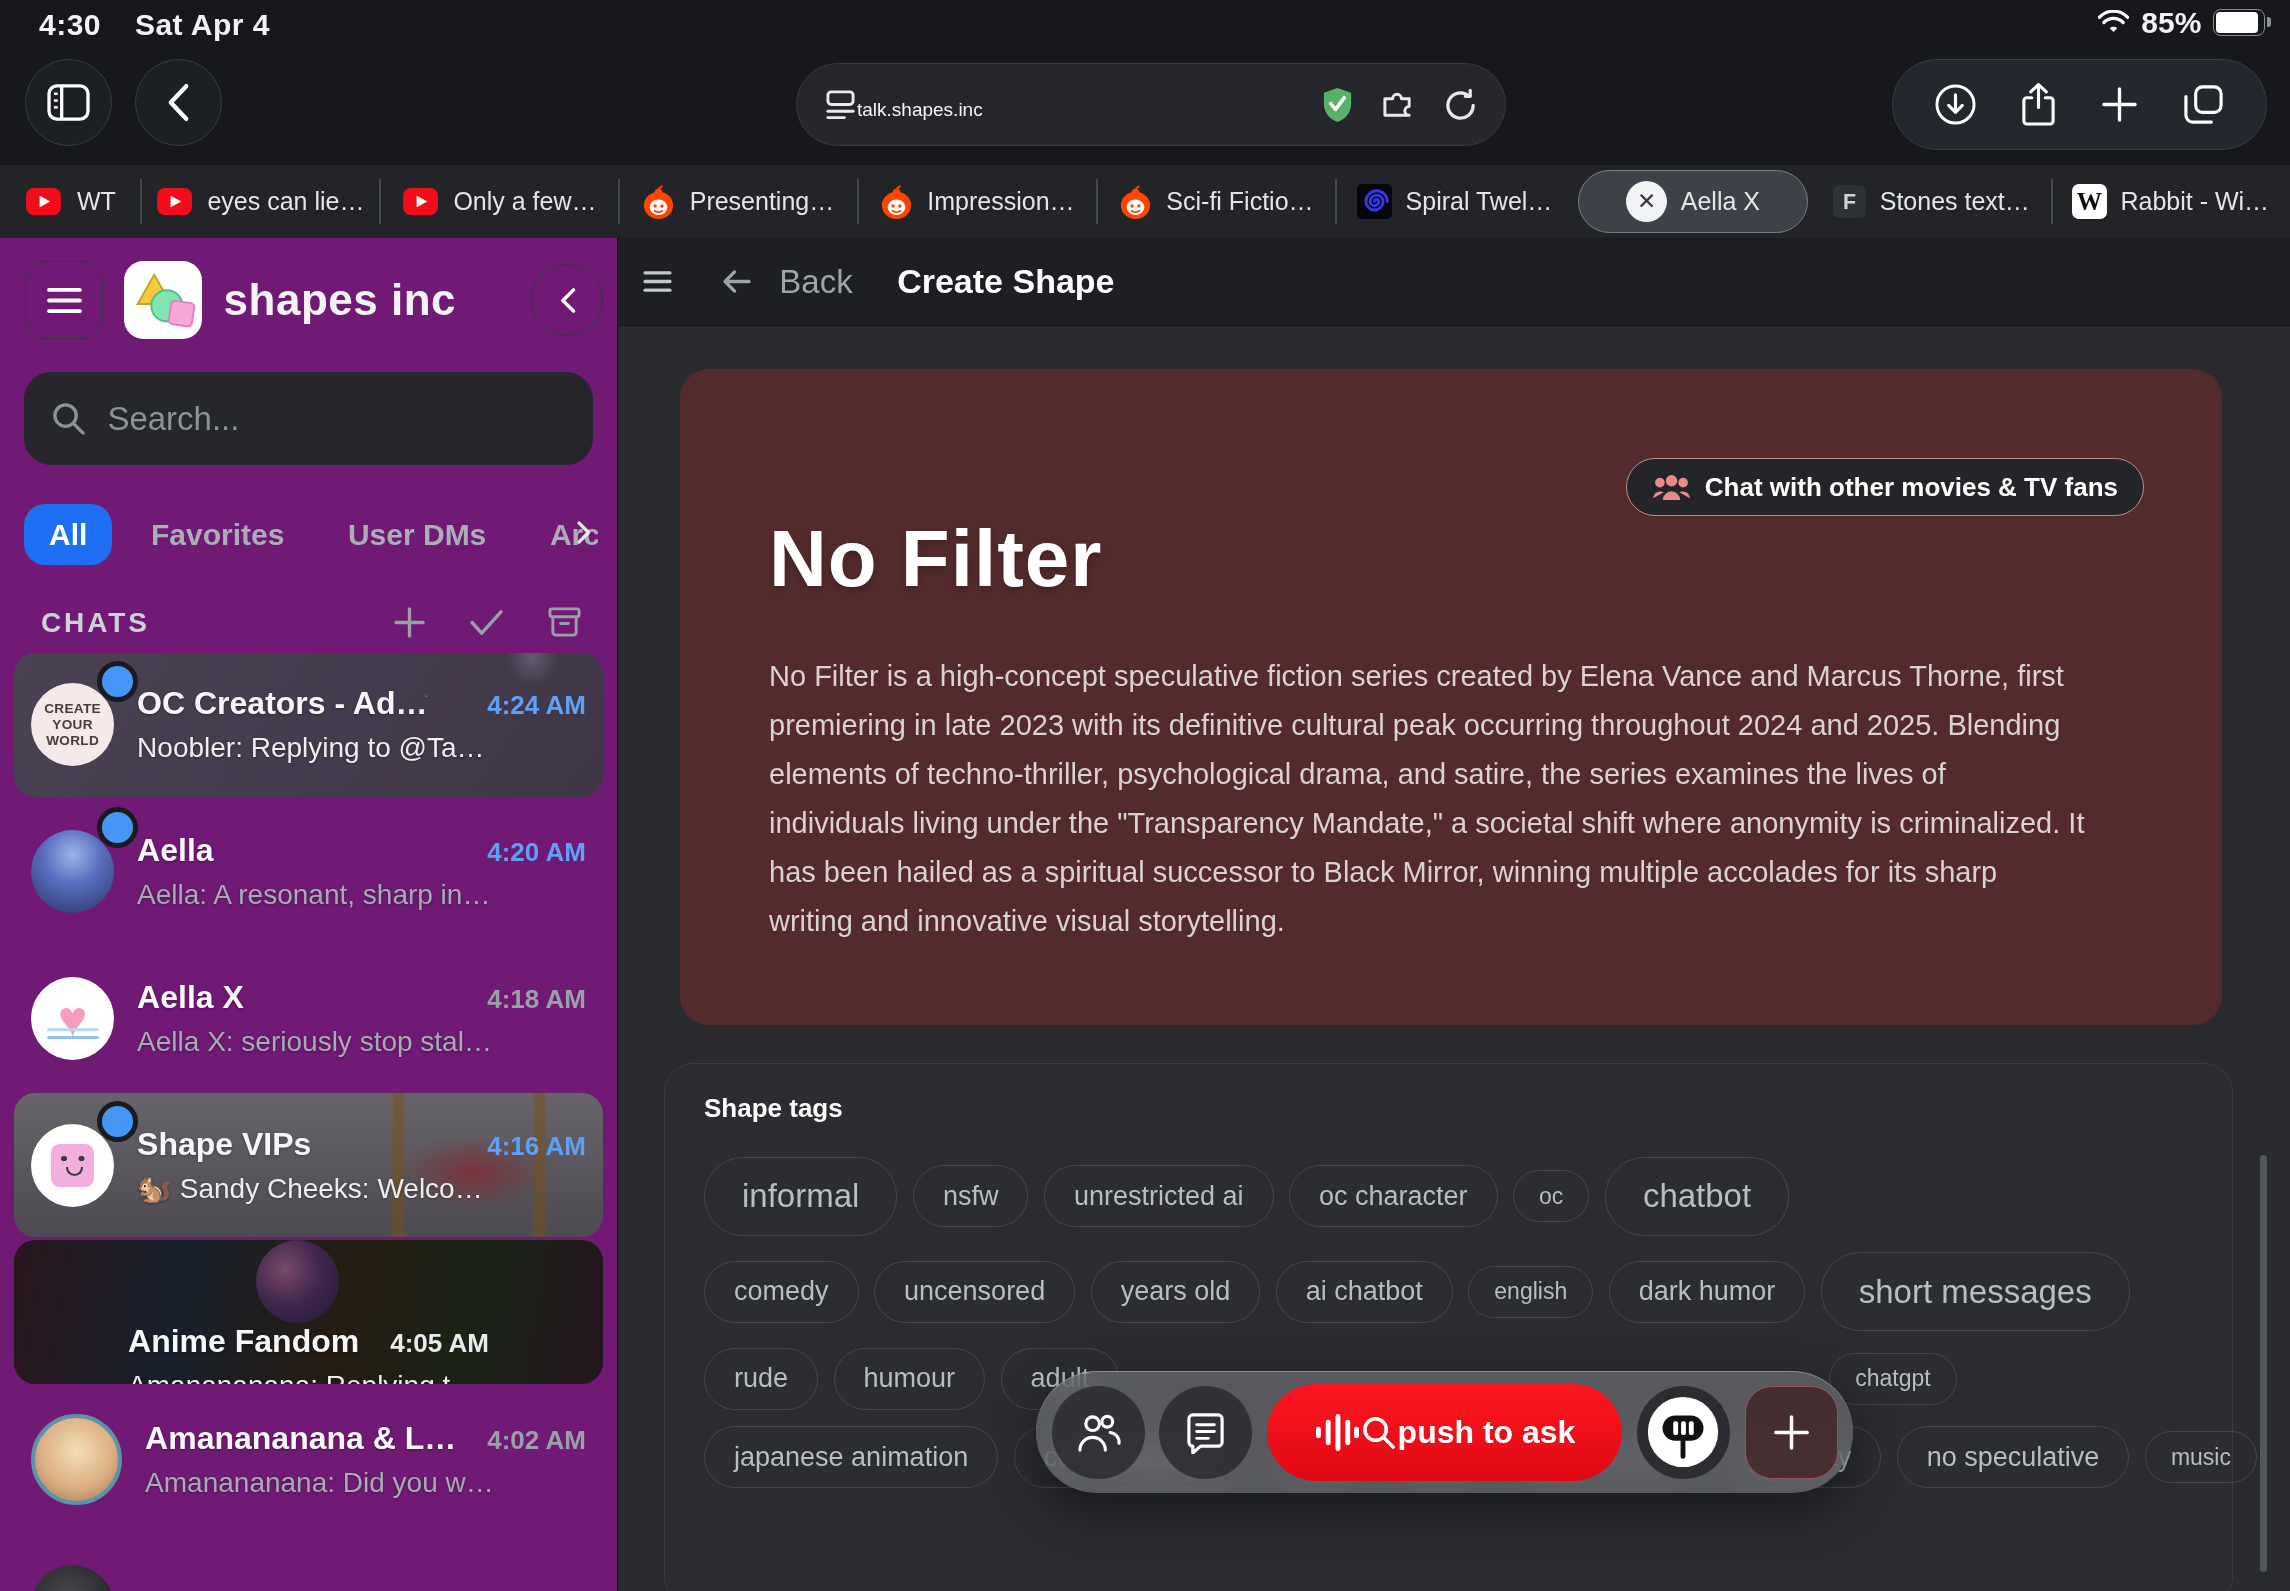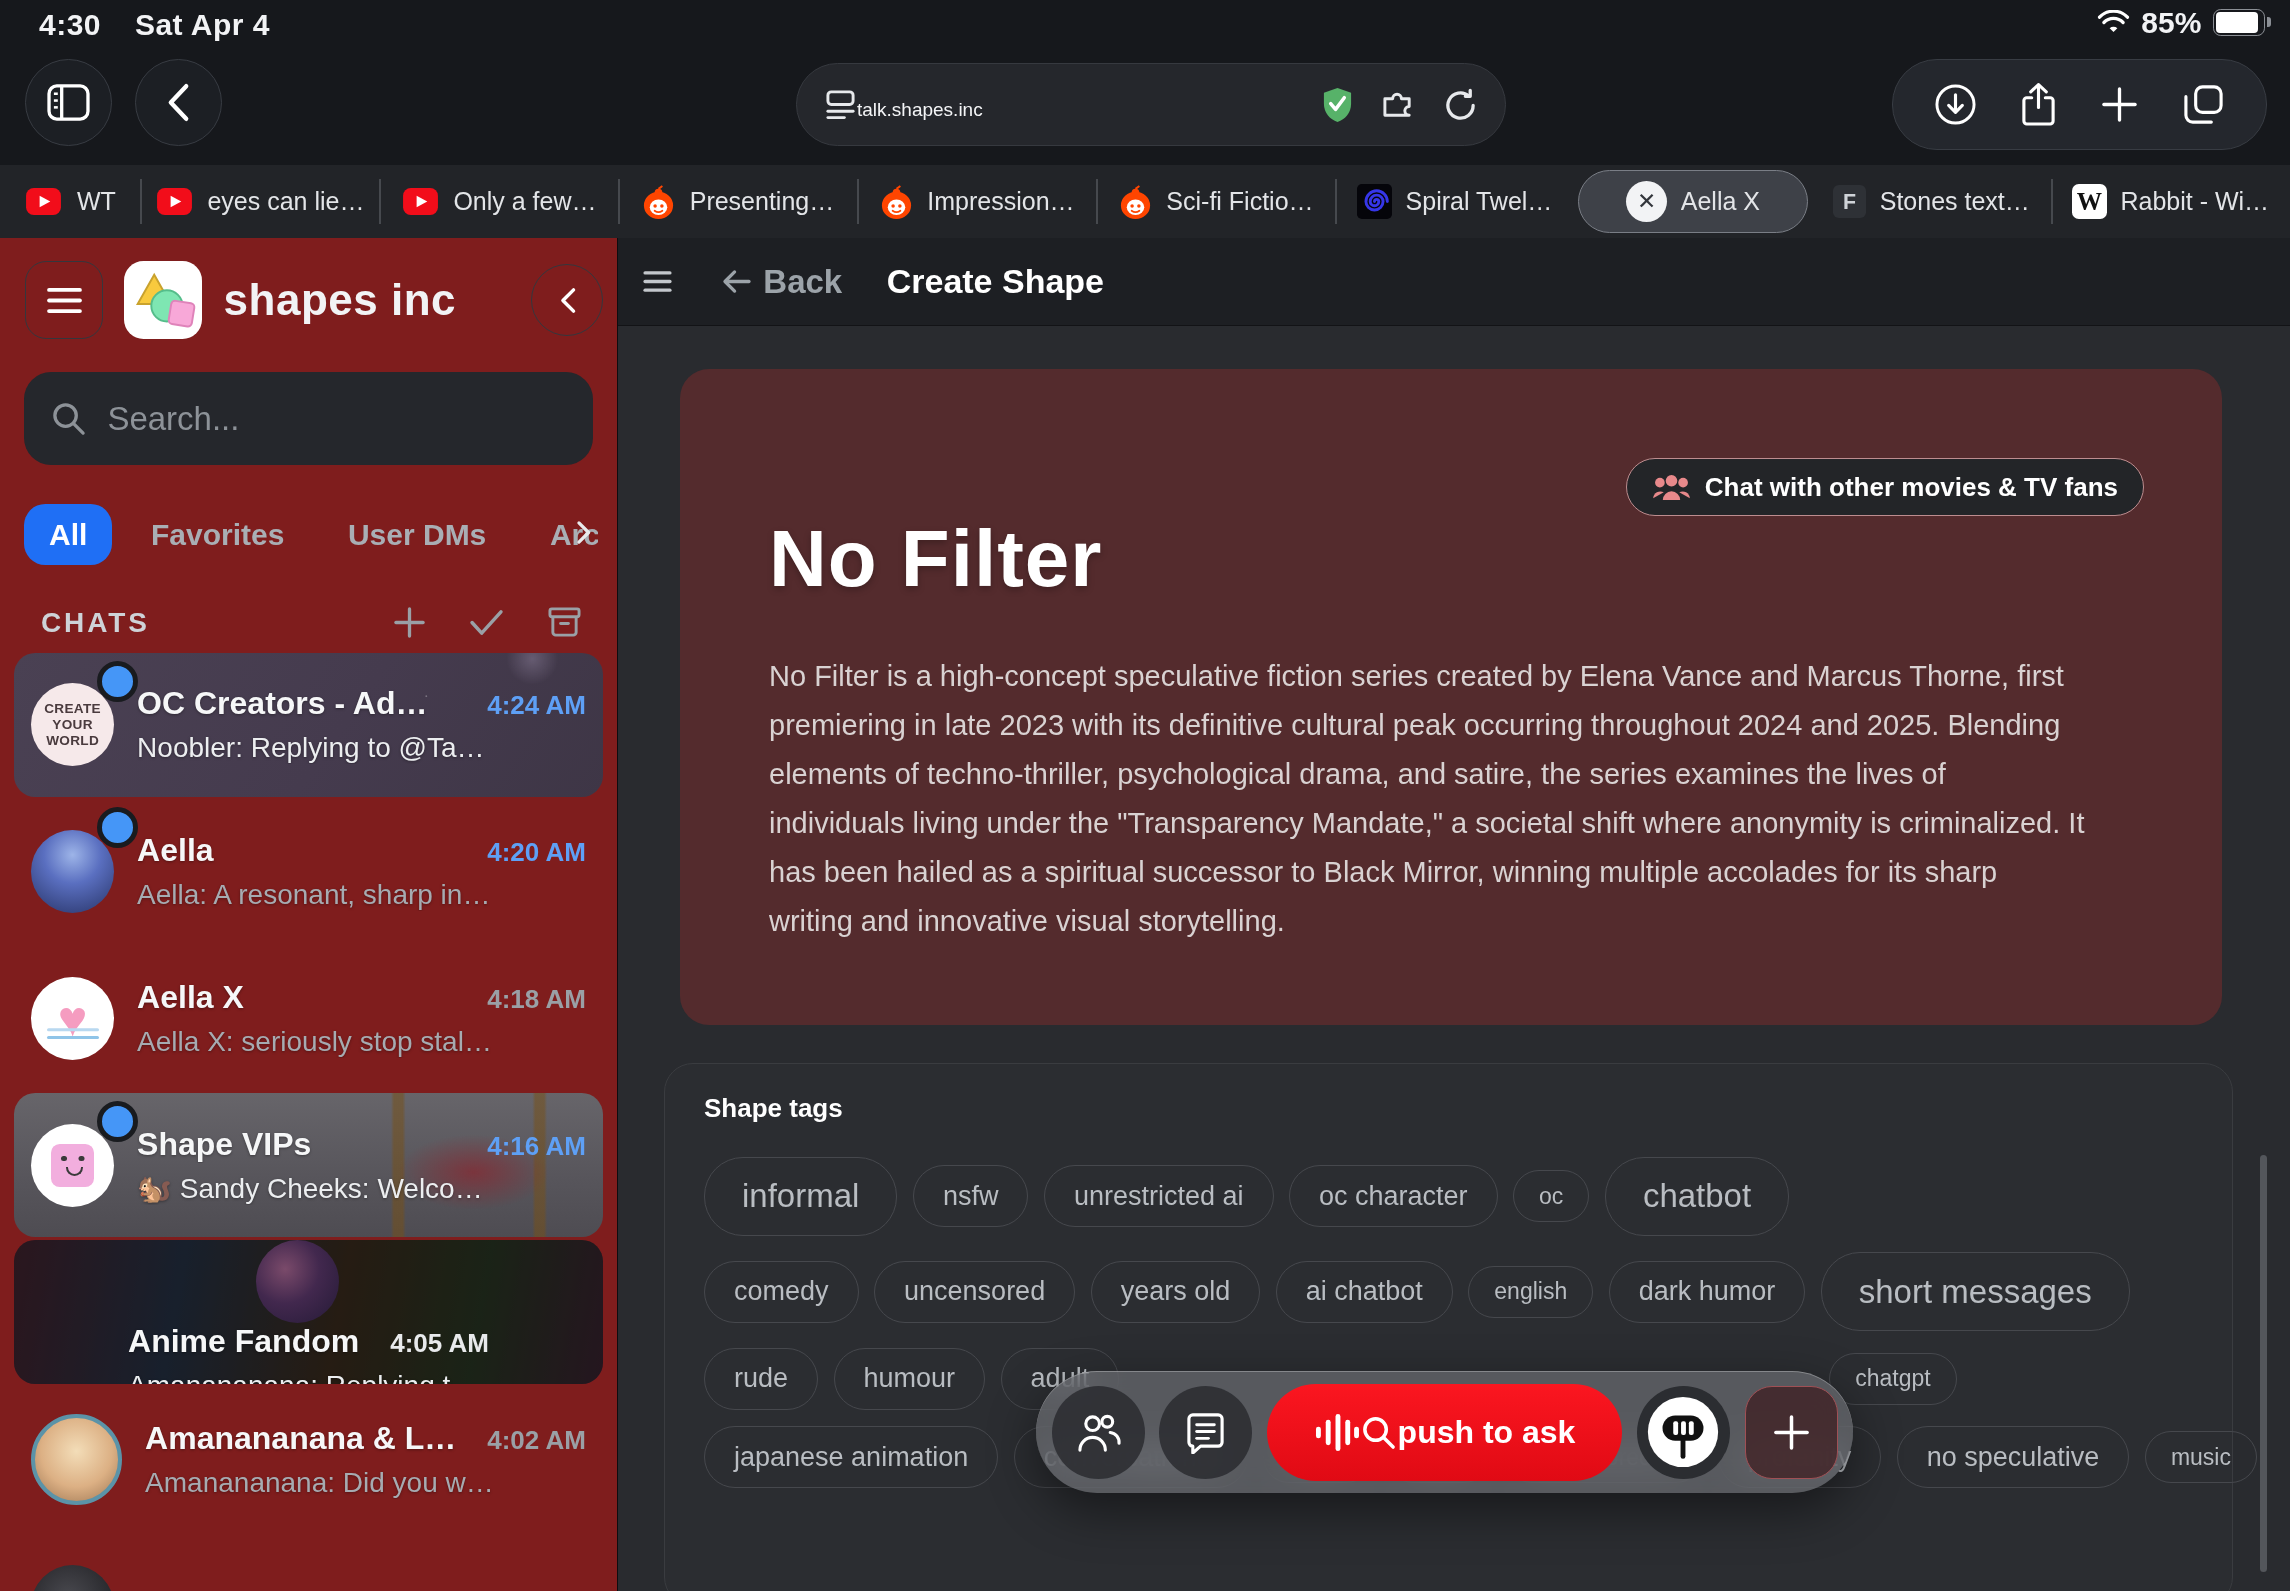--- a/index.html
+++ b/index.html
@@ -37,21 +37,21 @@
   .tab+.tab::before{content:"";position:absolute;left:0;top:13.6px;bottom:13.6px;width:1.9px;background:#46494e;}
   .tab.active+.tab::before,.tab.active::before{display:none;}
   .tab .lbl{white-space:nowrap;overflow:hidden;text-overflow:clip;}
   .tab.active{background:#3e4148;border:1.9px solid #7a7e86;border-radius:33px;margin:4.9px 3.9px;flex:.95 1 0;}
   .tab .ticon{flex:0 0 auto;}
   .close-dot{width:41px;height:41px;border-radius:50%;background:#f2f3f5;color:#33363c;display:flex;align-items:center;justify-content:center;
              font-size:23px;font-weight:700;flex:0 0 auto;}
 
   
   .app{position:absolute;top:238px;left:0;right:0;bottom:0;display:flex;}
-  .sidebar{width:617px;flex:0 0 617px;background:#7f1d1d;border-right:1.9px solid #0c0d10;position:relative;overflow:hidden;}
+  .sidebar{width:617px;flex:0 0 617px;background:#701a75;border-right:1.9px solid #0c0d10;position:relative;overflow:hidden;}
   .main{flex:1;position:relative;background:#292b2f;overflow:hidden;}
 
   
   .side-top{display:flex;align-items:center;margin:23px 13.6px 0 25px;gap:21.3px;}
   .sq-btn{width:76px;height:76px;border-radius:21.3px;border:1.5px solid #34373d;background:transparent;
           display:flex;align-items:center;justify-content:center;flex:0 0 auto;}
   .logo{width:78px;height:78px;border-radius:19.4px;flex:0 0 auto;}
   .app-title{font-size:44px;font-weight:700;letter-spacing:0.5px;flex:1;}
   .collapse-btn{width:70px;height:70px;border-radius:50%;border:1.5px solid #34373d;display:flex;align-items:center;justify-content:center;flex:0 0 auto;}
 
@@ -104,21 +104,21 @@
   .chat-name{font-size:32px;font-weight:700;color:#f6f7f8;white-space:nowrap;overflow:hidden;text-overflow:clip;flex:1;
              text-shadow:0 1px 2.9px rgba(0,0,0,.35);}
   .chat-time{font-size:26px;margin-left:31px;flex:0 0 auto;font-weight:600;}
   .t-blue{color:#5ea0f6;}.t-gray{color:#9aa0a6;}.t-light{color:#e8eaec;}
   .chat-prev{font-size:28px;color:#a6abb1;margin-top:9.7px;white-space:nowrap;overflow:hidden;text-overflow:clip;
              text-shadow:0 1px 2.9px rgba(0,0,0,.35);}
   .chat-prev.bright{color:#eceef0;}
 
   
   .main-header{height:87px;background:#1d1f23;border-bottom:1.9px solid #121316;display:flex;align-items:center;padding:0 25px;gap:29px;}
-  .back-grp{display:flex;align-items:center;gap:12px;color:#9ca3a9;font-size:33px;font-weight:700;margin-left:21.3px;}
+  .back-grp{display:flex;align-items:center;gap:28px;color:#9ca3a9;font-size:33px;font-weight:400;margin-left:21.3px;}
   .main-title{font-size:34px;font-weight:700;color:#fff;margin-left:15.5px;}
 
   .shape-card{position:absolute;left:62px;right:68px;top:131px;height:656px;background:#542b2d;border-radius:29px;}
   .badge{position:absolute;right:78px;top:89px;height:56px;border:1.9px solid #bd8d8f;border-radius:29px;background:#232528;
          display:flex;align-items:center;gap:13.6px;padding:0 25px;}
   .badge-text{font-size:26px;font-weight:700;color:#fff;white-space:nowrap;}
   .card-title{position:absolute;left:89px;top:144px;font-size:80px;font-weight:800;letter-spacing:1px;color:#fff;
               text-shadow:0 2.9px 7.8px rgba(0,0,0,.25);}
   .card-desc{position:absolute;left:89px;top:283px;width:1320px;font-size:29px;line-height:49px;color:#d9d2d2;}
 

